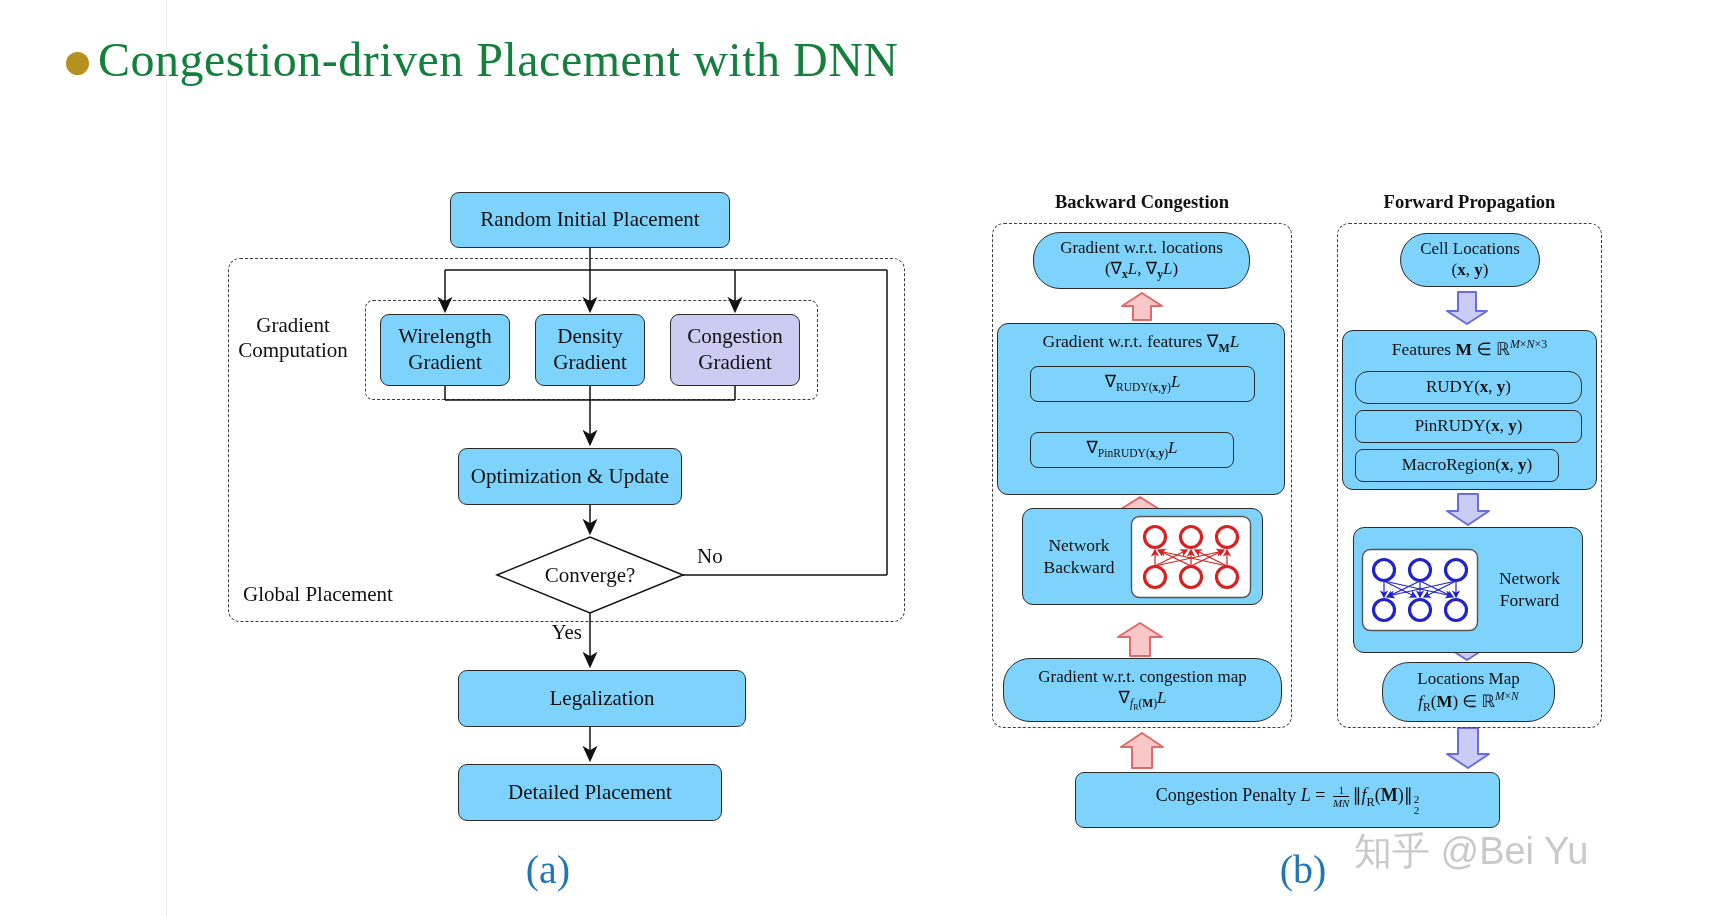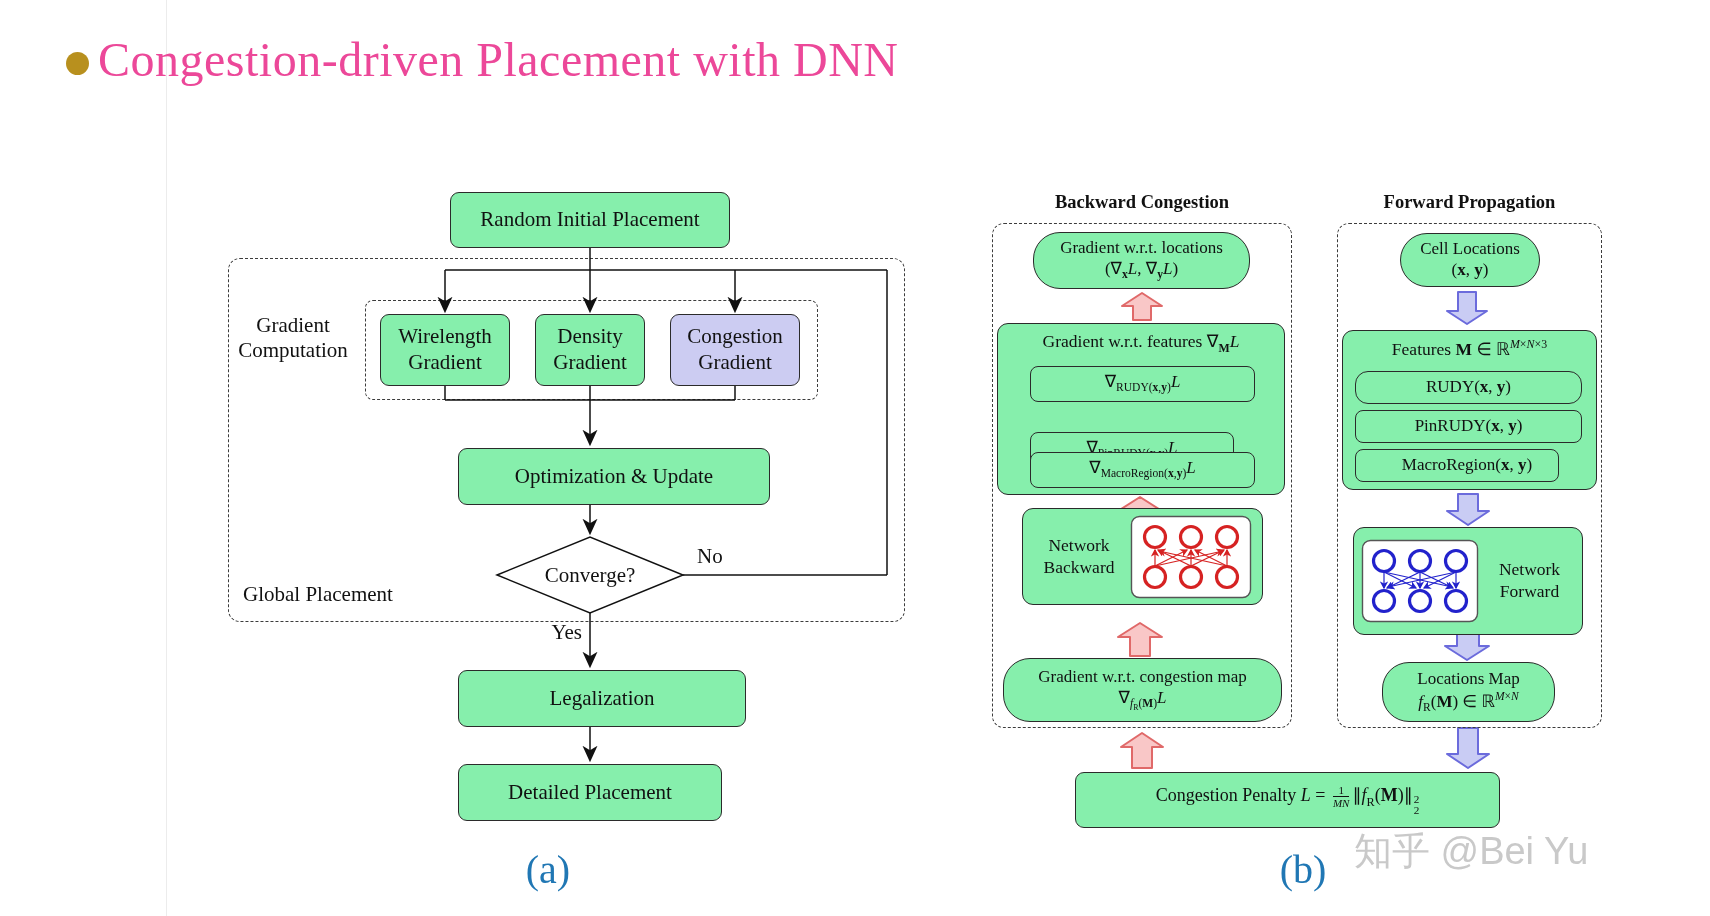--- a/index.html
+++ b/index.html
@@ -1,26 +1,26 @@
 <!DOCTYPE html>
 <html><head>
 <meta charset="utf-8">
 <style>
   html,body{margin:0;padding:0;background:#fff;}
   .canvas{position:relative;width:1710px;height:916px;background:#ffffff;overflow:hidden;
           font-family:"Liberation Serif",serif;color:#111;}
   .vline{position:absolute;left:166px;top:0;width:1px;height:916px;background:#ececec;z-index:0;}
   .slide-title{position:absolute;left:98px;top:32px;width:1000px;height:66px;
-               font-size:48px;color:#ec4899;letter-spacing:.5px;white-space:nowrap;}
+               font-size:48px;color:#15803d;letter-spacing:.5px;white-space:nowrap;}
   .bullet{position:absolute;left:66px;top:52px;width:23px;height:23px;border-radius:50%;background:#b8901e;}
   svg.layer{position:absolute;left:0;top:0;pointer-events:none;}
   .fatlayer{z-index:1;}
   .linelayer{z-index:4;}
   .dash{position:absolute;border:1.6px dashed #3c3c3c;border-radius:12px;box-sizing:border-box;z-index:2;background:transparent;}
-  .box{position:absolute;box-sizing:border-box;border:1.5px solid #2b2b2b;border-radius:9px;background:#86efac;
+  .box{position:absolute;box-sizing:border-box;border:1.5px solid #2b2b2b;border-radius:9px;background:#7dd3fc;
        display:flex;flex-direction:column;align-items:center;justify-content:center;text-align:center;
        line-height:1.22;z-index:3;}
   .abox{font-size:21px;}
   .bbox{font-size:17px;border-radius:27px;}
   .lavender{background:#ccccf2;}
   .lbl{position:absolute;z-index:5;line-height:1.2;}
   .coltitle{position:absolute;z-index:5;font-weight:bold;font-size:18.5px;text-align:center;}
   .caption{position:absolute;z-index:5;font-size:40px;color:#2077b4;text-align:center;}
   .watermark{position:absolute;z-index:5;font-family:"Liberation Sans",sans-serif;font-size:38px;color:#c9c9c9;white-space:nowrap;}
   .netlabel{text-align:center;font-size:17.5px;line-height:1.25;}
@@ -64,21 +64,21 @@
     </div>
   <div class="box abox" style="left:380px;top:314px;width:130px;height:72px;">
       <span>Wirelength Gradient</span>
     </div>
   <div class="box abox" style="left:535px;top:314px;width:110px;height:72px;">
       <span>Density Gradient</span>
     </div>
   <div class="box abox lavender" style="left:670px;top:314px;width:130px;height:72px;">
       <span>Congestion Gradient</span>
     </div>
-  <div class="box abox" style="left:458px;top:448px;width:312px;height:57px;">
+  <div class="box abox" style="left:458px;top:448px;width:224px;height:57px;">
       <span>Optimization &amp; Update</span>
     </div>
   <div class="box abox" style="left:458px;top:670px;width:288px;height:57px;">
       <span>Legalization</span>
     </div>
   <div class="box abox" style="left:458px;top:764px;width:264px;height:57px;">
       <span>Detailed Placement</span>
     </div>
 
   <div class="lbl" style="left:222px;top:313px;width:142px;font-size:21px;text-align:center;">Gradient Computation</div>
@@ -94,23 +94,20 @@
     <span>Gradient w.r.t. locations</span>
     <span>(∇<sub><b>x</b></sub><i>L</i>, ∇<sub><b>y</b></sub><i>L</i>)</span>
   </div>
   <div class="box" style="left:997px;top:323px;width:288px;height:172px;border-radius:11px;"></div>
   <div class="lbl" style="left:997px;top:331px;width:288px;font-size:17.5px;text-align:center;">Gradient w.r.t. features ∇<sub><b>M</b></sub><i>L</i></div>
   <div class="box bbox" style="left:1030px;top:366px;width:225px;height:36px;border-radius:8px;">
       <span>∇<sub>RUDY(<b>x</b>,<b>y</b>)</sub><i>L</i></span>
     </div>
   <div class="box bbox" style="left:1030px;top:432px;width:204px;height:36px;border-radius:8px;">
       <span>∇<sub>PinRUDY(<b>x</b>,<b>y</b>)</sub><i>L</i></span>
-    </div>
-  <div class="box bbox" style="left:1030px;top:452px;width:225px;height:36px;border-radius:8px;">
-      <span>∇<sub>MacroRegion(<b>x</b>,<b>y</b>)</sub><i>L</i></span>
     </div>
 
   <div class="box" style="left:1022px;top:508px;width:241px;height:97px;flex-direction:row;gap:5px;border-radius:11px;">
     <div class="netlabel" style="width:92px;">Network Backward</div>
     <svg width="122" height="84" viewBox="0 0 122 84">
       <defs>
         <marker id="arrR" markerWidth="7" markerHeight="7" refX="5.5" refY="3.5" orient="auto">
           <path d="M0,0 L6.5,3.5 L0,7 L1.8,3.5 z" fill="#d62222"></path>
         </marker>
       </defs>
@@ -151,21 +148,21 @@
   <div class="box bbox" style="left:1355px;top:371px;width:227px;height:33px;border-radius:13px;">
       <span>RUDY(<b>x</b>, <b>y</b>)</span>
     </div>
   <div class="box bbox" style="left:1355px;top:410px;width:227px;height:33px;border-radius:8px;">
       <span>PinRUDY(<b>x</b>, <b>y</b>)</span>
     </div>
   <div class="box bbox" style="left:1355px;top:449px;width:204px;height:33px;border-radius:8px;padding-left:20px;">
       <span>MacroRegion(<b>x</b>, <b>y</b>)</span>
     </div>
 
-  <div class="box" style="left:1353px;top:527px;width:230px;height:108px;flex-direction:row;gap:5px;border-radius:11px;">
+  <div class="box" style="left:1353px;top:527px;width:230px;height:126px;flex-direction:row;gap:5px;border-radius:11px;">
     <svg width="118" height="84" viewBox="0 0 118 84">
       <defs>
         <marker id="arrB" markerWidth="7" markerHeight="7" refX="5.5" refY="3.5" orient="auto">
           <path d="M0,0 L6.5,3.5 L0,7 L1.8,3.5 z" fill="#2222cc"></path>
         </marker>
       </defs>
       <rect x="1.5" y="1.5" width="115" height="81" rx="8" fill="#fff" stroke="#555" stroke-width="1.4"></rect>
       <g stroke="#2222cc" stroke-width="1.2" fill="none" marker-end="url(#arrB)">
         <line x1="23" y1="33" x2="23" y2="49"></line>
           <line x1="23" y1="33" x2="55" y2="49"></line>

